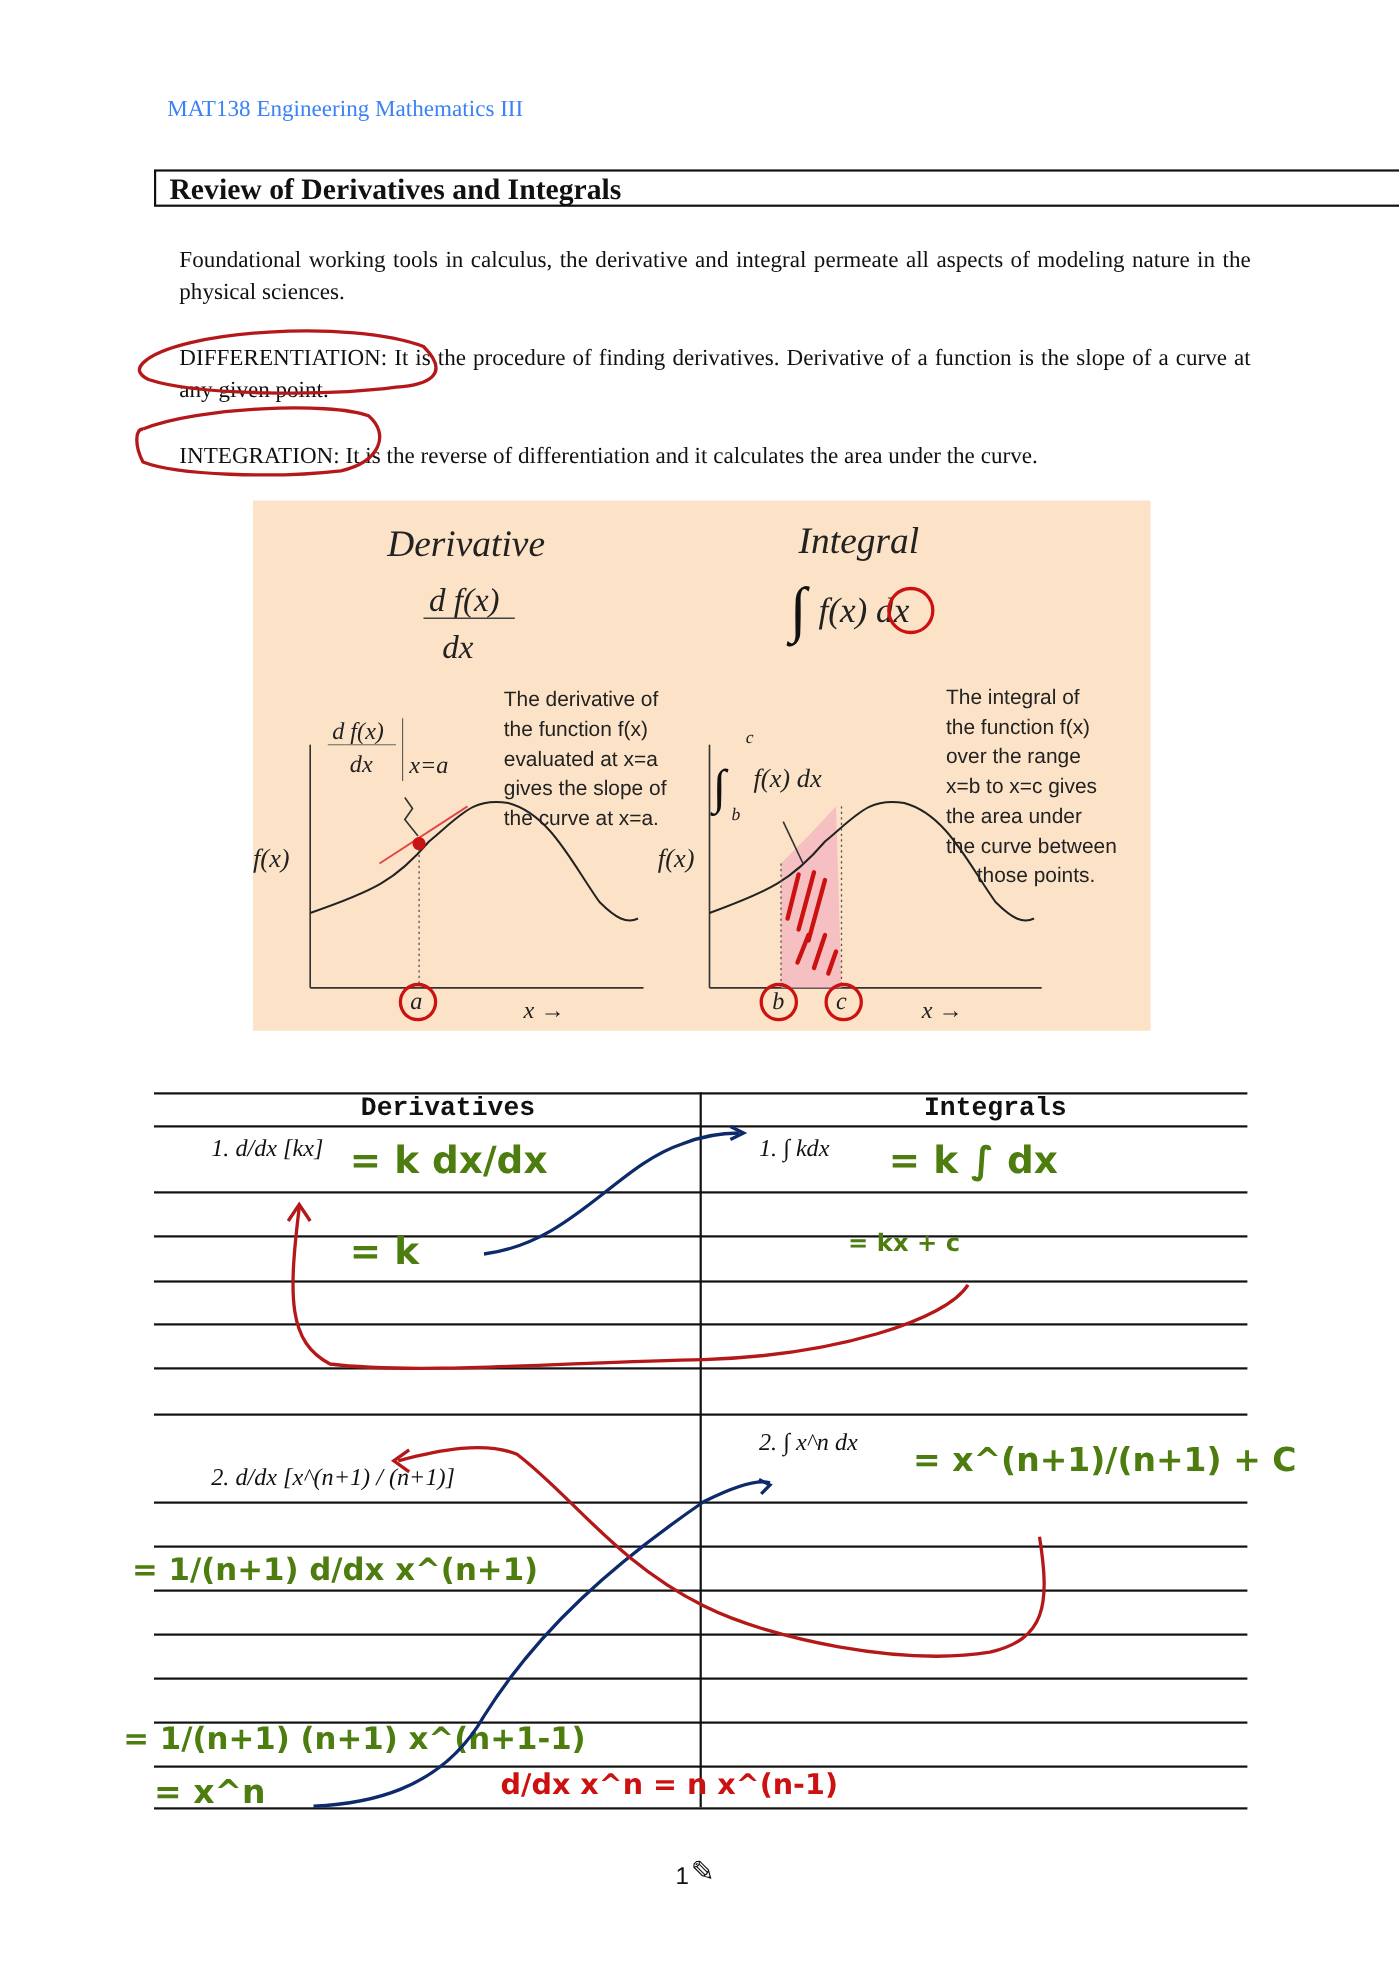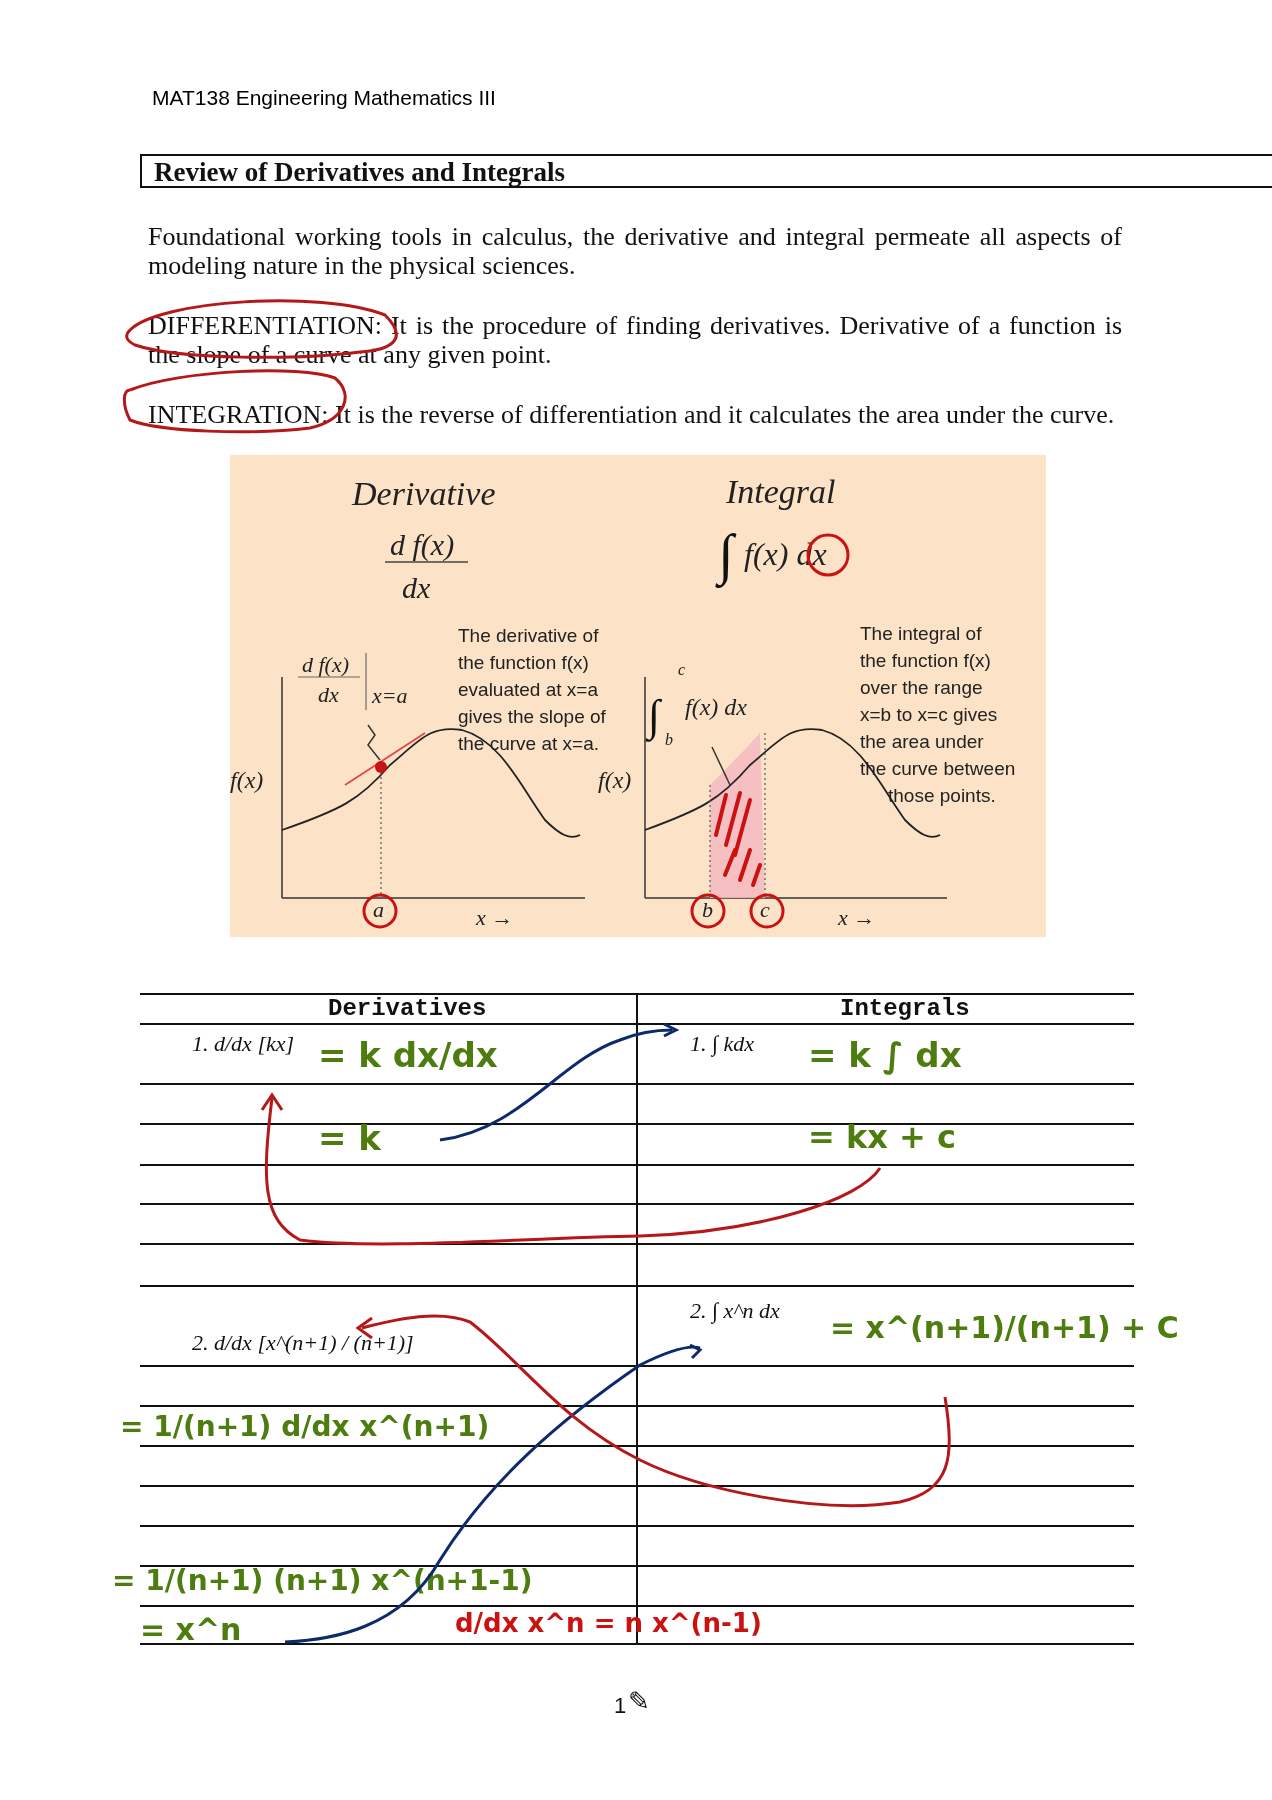--- a/index.html
+++ b/index.html
@@ -1,21 +1,21 @@
 <!DOCTYPE html>
 <html><head>
 <meta charset="utf-8">
 <style>
   html, body { margin:0; padding:0; background:#fff; }
   body { width:1272px; height:1800px; position:relative; overflow:hidden; font-family:"Liberation Serif", serif; color:#111; }
   .abs { position:absolute; }
-  .course { left:152px; top:86px; font-family:Liberation Sans, sans-serif; font-size:21px; color:#000000; }
+  .course { left:152px; top:86px; font-family:Liberation Serif, serif; font-size:21px; color:#3b82f6; }
   .title-box { left:140px; top:154px; width:1181px; height:34px; border:2px solid #111; box-sizing:border-box; }
   .title-box span { position:absolute; left:12px; top:1px; font-size:27px; font-weight:bold; }
-  .para { left:148px; width:974px; font-size:26px; line-height:29px; text-align:justify; }
+  .para { left:163px; width:974px; font-size:21px; line-height:29px; text-align:justify; }
   .p1 { top:222px; }
   .p2 { top:311px; }
   .p3 { top:400px; }
   .figure { left:230px; top:455px; width:816px; height:482px; background:#fce3c7; }
   .fig-svg { position:absolute; left:0; top:0; }
   .table-area { left:140px; top:993px; width:994px; height:650px; }
   .hline { position:absolute; left:0; width:994px; height:2px; background:#111; }
   .vline { position:absolute; left:496px; top:0; width:2px; background:#111; }
   .col-head { position:absolute; top:2px; font-size:24px; font-weight:bold;font-family:Liberation Mono, monospace; }
   .formula { position:absolute; font-size:22px; font-style:italic; }
@@ -147,21 +147,21 @@
 
   <div class="formula" style="left:52px;top:38px;">1. d/dx [kx]</div>
   <div class="formula" style="left:550px;top:38px;">1. ∫ kdx</div>
   <div class="formula" style="left:52px;top:305px;margin-top:32px;">2. d/dx [x^(n+1) / (n+1)]</div>
   <div class="formula" style="left:550px;top:305px;">2. ∫ x^n dx</div>
 </div>
 
 <div class="hw-blue" style="left:318px;top:1035px;font-size:34px;">= k dx/dx</div>
 <div class="hw-blue" style="left:318px;top:1118px;font-size:34px;">= k</div>
 <div class="hw-blue" style="left:808px;top:1035px;font-size:34px;">= k ∫ dx</div>
-<div class="hw-blue" style="left:808px;top:1118px;font-size:32px;">= kx + c</div>
+<div class="hw-blue" style="left:771px;top:1118px;font-size:22px;">= kx + c</div>
 <div class="hw-blue" style="left:830px;top:1310px;font-size:30px;">= x^(n+1)/(n+1) + C</div>
 <div class="hw-blue" style="left:120px;top:1410px;font-size:28px;">= 1/(n+1) d/dx x^(n+1)</div>
 <div class="hw-blue" style="left:112px;top:1528px;font-size:28px;margin-top:36px;">= 1/(n+1) (n+1) x^(n+1-1)</div>
 <div class="hw-blue" style="left:140px;top:1612px;font-size:30px;">= x^n</div>
 <div class="hw-red" style="left:455px;top:1608px;font-size:26px;">d/dx x^n = n x^(n-1)</div>
 
 <svg class="ink" width="1272" height="1800">
   <path d="M440,1140 C520,1130 560,1060 620,1040 C640,1032 660,1030 672,1030" fill="none" stroke="#0d2a6b" stroke-width="3"></path>
   <path d="M664,1024 L676,1030 L664,1036" fill="none" stroke="#0d2a6b" stroke-width="3"></path>
   <path d="M272,1098 C262,1180 262,1220 300,1240 C380,1250 520,1238 640,1236 C760,1232 860,1200 880,1168" fill="none" stroke="#b51818" stroke-width="3"></path>

